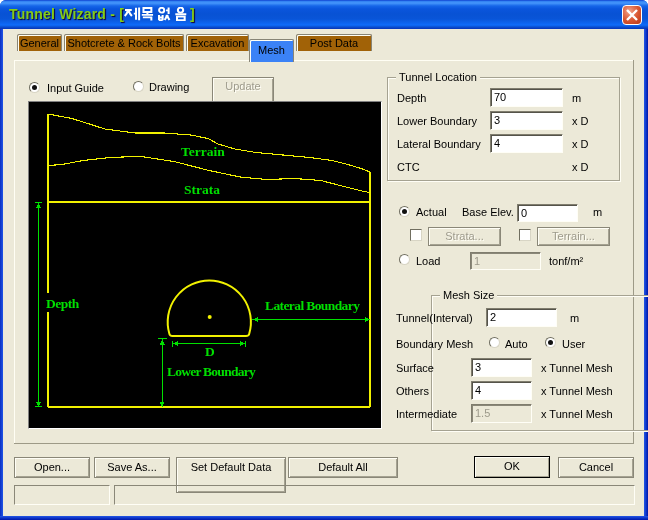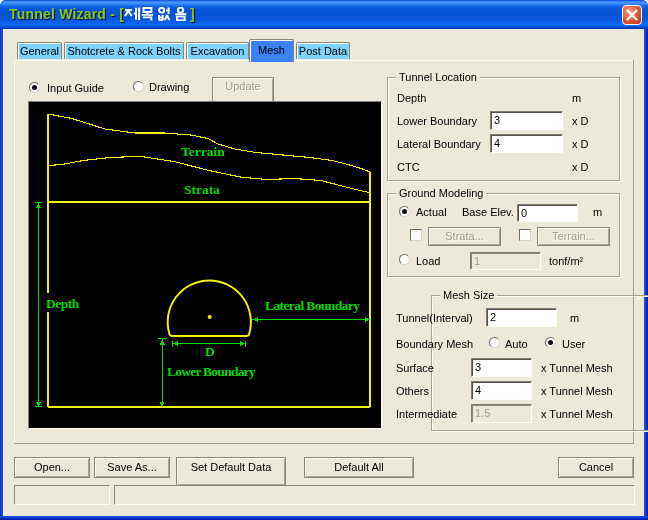--- a/index.html
+++ b/index.html
@@ -8,21 +8,21 @@
 background:linear-gradient(180deg,#0830c8 0px,#2e7ef0 1px,#4697fc 3px,#1565e8 6px,#0a55dc 9px,#0852d4 14px,#0955d8 19px,#0c63ee 23px,#0e6cfa 25px,#0a4fd0 27px,#0634b8 29px);}
 #title{left:9px;top:6px;font-size:14px;font-weight:bold;color:#84cc16;letter-spacing:0.2px;text-shadow:1px 1px 1px #103;white-space:nowrap;}
 #closebtn{left:622px;top:5px;width:20px;height:20px;border-radius:4px;border:1px solid #fff;box-sizing:border-box;
 background:radial-gradient(circle at 35% 30%,#f4a78c 0%,#e4785a 28%,#d8552f 55%,#c64424 80%,#b23a16 100%);}
 #face{left:3px;top:29px;width:641px;height:487px;background:#ece9d8;}
 #rbord{left:644px;top:29px;width:4px;height:487px;background:linear-gradient(90deg,#2457e6 0%,#0d35c8 55%,#0016a8 100%);}
 #lbord{left:0px;top:29px;width:3px;height:487px;background:linear-gradient(90deg,#0b2fc0 0%,#2055e8 100%);}
 #bbord{left:0px;top:516px;width:648px;height:4px;background:linear-gradient(180deg,#2457e6 0%,#0d35c8 50%,#0016a8 100%);}
 
 
-.tab{position:absolute;top:42px;height:17px;background:#7dd3fc;border:1px solid #888576;border-bottom:none;border-radius:2px 2px 0 0;box-sizing:border-box;box-shadow:inset 1px 1px 0 #fffef4;text-align:center;line-height:16px;}
+.tab{position:absolute;top:34px;height:17px;background:#a16207;border:1px solid #888576;border-bottom:none;border-radius:2px 2px 0 0;box-sizing:border-box;box-shadow:inset 1px 1px 0 #fffef4;text-align:center;line-height:16px;}
 #tabactive{top:39px;height:23px;background:#3b82f6;z-index:5;line-height:20px;}
 #tabpage{left:14px;top:60px;width:620px;height:384px;background:#ece9d8;border-right:1px solid #9d9a87;border-bottom:1px solid #9d9a87;box-shadow:inset 1px 1px 0 #fffef4;box-sizing:border-box;}
 
 .radio{position:absolute;width:11px;height:11px;border-radius:50%;background:#fff;border:1px solid;border-color:#706e60 #d8d5c5 #d8d5c5 #706e60;box-sizing:border-box;}
 .radio.on::after{content:"";position:absolute;left:2px;top:2px;width:5px;height:5px;border-radius:50%;background:#111;}
 .check{position:absolute;width:12px;height:12px;background:#fff;border:1px solid;border-color:#706e60 #d8d5c5 #d8d5c5 #706e60;box-sizing:border-box;}
 .btn{position:absolute;background:#ece9d8;border:1px solid #8a8778;box-shadow:inset 1px 1px 0 #fffef6,inset -1px -1px 0 #a5a291;box-sizing:border-box;text-align:center;}
 .btn.dis{color:#9d9a8b;text-shadow:1px 1px 0 #fffef6;}
 .tb{position:absolute;background:#fff;border:1px solid;border-color:#807d6e #fffef6 #fffef6 #807d6e;box-shadow:inset 1px 1px 0 #55534a;box-sizing:border-box;padding:2px 0 0 3px;}
 .tb.dis{background:#ece9d8;color:#9d9a8b;box-shadow:inset 1px 1px 0 #8a8778;}
@@ -55,21 +55,21 @@
       </svg></div>
  <div id="face" class="abs"></div>
     <div id="rbord" class="abs"></div>
     <div id="lbord" class="abs"></div>
     <div id="bbord" class="abs"></div>
 
  <div class="tab" style="left:17px;width:45px;">General</div>
  <div class="tab" style="left:64px;width:120px;">Shotcrete &amp; Rock Bolts</div>
  <div class="tab" style="left:186px;width:63px;">Excavation</div>
  <div class="tab" id="tabactive" style="left:249px;width:45px;">Mesh</div>
- <div class="tab" style="left:296px;width:54px;">Post Data</div>
+ <div class="tab" style="left:296px;width:76px;">Post Data</div>
  <div id="tabpage" class="abs"></div>
 
  <div class="radio on" style="left:29px;top:82px;"></div>
  <div class="lbl" style="left:47px;top:82px;">Input Guide</div>
  <div class="radio" style="left:133px;top:81px;"></div>
  <div class="lbl" style="left:149px;top:81px;">Drawing</div>
  <div class="btn dis" style="left:212px;top:77px;width:62px;height:29px;line-height:17px;">Update</div>
 
  <div id="canvas" class="abs">
  <svg width="352" height="326" viewBox="0 0 352 326">
@@ -108,33 +108,31 @@
    <text x="176" y="254">D</text>
    <text x="138" y="274" letter-spacing="-0.75">Lower Boundary</text>
   </g>
  </svg>
  </div>
 
  <div class="grp" style="left:387px;top:77px;width:233px;height:104px;">
       <span class="leg">Tunnel Location</span>
     </div>
  <div class="lbl" style="left:397px;top:92px;">Depth</div>
+ <div class="tb" style="left:490px;top:88px;width:73px;height:19px;">70</div>
  <div class="lbl" style="left:572px;top:92px;">m</div>
  <div class="lbl" style="left:397px;top:115px;">Lower Boundary</div>
  <div class="tb" style="left:490px;top:111px;width:73px;height:19px;">3</div>
  <div class="lbl" style="left:572px;top:115px;">x D</div>
  <div class="lbl" style="left:397px;top:138px;">Lateral Boundary</div>
  <div class="tb" style="left:490px;top:134px;width:73px;height:19px;">4</div>
  <div class="lbl" style="left:572px;top:138px;">x D</div>
  <div class="lbl" style="left:397px;top:161px;">CTC</div>
  <div class="lbl" style="left:572px;top:161px;">x D</div>
 
- <div class="grp" style="left:387px;top:193px;width:233px;height:84px;">
-      <span class="leg">Ground Modeling</span>
-    </div>
  <div class="radio on" style="left:399px;top:206px;"></div>
  <div class="lbl" style="left:416px;top:206px;">Actual</div>
  <div class="lbl" style="left:462px;top:206px;">Base Elev.</div>
  <div class="tb" style="left:517px;top:204px;width:61px;height:18px;">0</div>
  <div class="lbl" style="left:593px;top:206px;">m</div>
  <div class="check" style="left:410px;top:229px;"></div>
  <div class="btn dis" style="left:428px;top:227px;width:73px;height:19px;line-height:17px;">Strata...</div>
  <div class="check" style="left:519px;top:229px;"></div>
  <div class="btn dis" style="left:537px;top:227px;width:73px;height:19px;line-height:17px;">Terrain...</div>
  <div class="radio" style="left:399px;top:254px;"></div>
@@ -158,18 +156,19 @@
  <div class="lbl" style="left:541px;top:362px;">x Tunnel Mesh</div>
  <div class="lbl" style="left:396px;top:385px;">Others</div>
  <div class="tb" style="left:471px;top:381px;width:61px;height:19px;">4</div>
  <div class="lbl" style="left:541px;top:385px;">x Tunnel Mesh</div>
  <div class="lbl" style="left:396px;top:408px;">Intermediate</div>
  <div class="tb dis" style="left:471px;top:404px;width:61px;height:19px;">1.5</div>
  <div class="lbl" style="left:541px;top:408px;">x Tunnel Mesh</div>
 
  <div class="btn" style="left:14px;top:457px;width:76px;height:21px;line-height:19px;">Open...</div>
  <div class="btn" style="left:94px;top:457px;width:76px;height:21px;line-height:19px;">Save As...</div>
- <div class="btn" style="left:176px;top:457px;width:110px;height:29px;line-height:19px;">Set Default Data</div>
- <div class="btn" style="left:304px;top:457px;width:110px;height:21px;line-height:19px;">Default All</div>
+ <div class="btn" style="left:176px;top:457px;width:110px;height:36px;line-height:19px;">Set Default Data</div>
+ <div class="btn" style="left:288px;top:457px;width:110px;height:21px;line-height:19px;">Default All</div>
+ <div class="btn" style="left:474px;top:456px;width:76px;height:22px;line-height:19px;border:1px solid #000;box-shadow:inset 1px 1px 0 #fffef6,inset -1px -1px 0 #a5a291;">OK</div>
  <div class="btn" style="left:558px;top:457px;width:76px;height:21px;line-height:19px;">Cancel</div>
  <div id="status1" class="abs"></div>
  <div id="status2" class="abs"></div>
 </div>
 
 </body></html>

